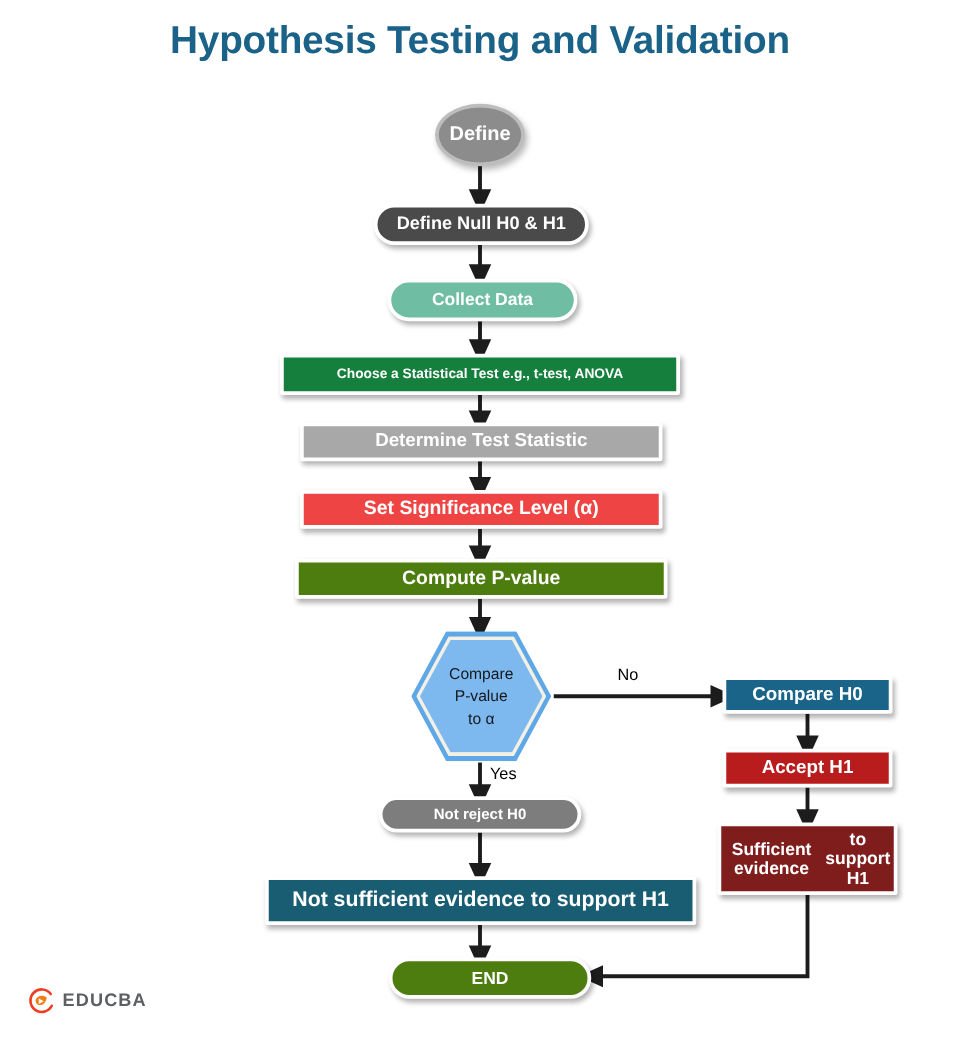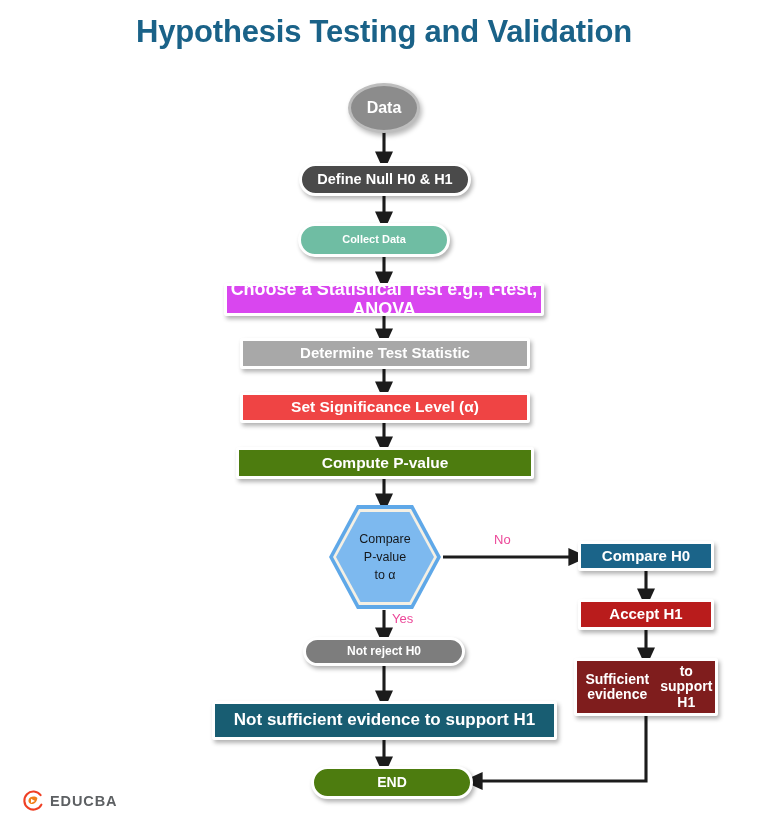--- a/index.html
+++ b/index.html
@@ -112,21 +112,21 @@
     color: #15181c;
     font-size: 12.5px;
     font-weight: normal;
     line-height: 1.45;
     font-family: "Liberation Sans", sans-serif;
   }
 
   
   .edgeLabel {
     position: absolute;
-    color: #ec4899;
+    color: #000000;
     font-size: 13px;
     font-family: "Liberation Sans", sans-serif;
     white-space: nowrap;
   }
 
   
   #logo {
     position: absolute;
     left: 22px;
     top: 790px;
@@ -184,32 +184,32 @@
 
     <line x1="384" y1="740" x2="384" y2="766"></line>
 
     <path d="M646,716 L646,781 L473,781"></path>
   </g>
 </svg>
 
 <div id="title">Hypothesis Testing and Validation</div>
 
 <div class="ellipse" id="n-start" style="left:348px; top:83px; width:72px; height:50px; background:#8c8c8c; font-size:16px;">
-  <span>Data</span>
+  <span>Define</span>
 </div>
 
 <div class="node pill" style="left:299px; top:163px; width:172px; height:33px; background:#4a4a4a; font-size:14.5px;">
   <span>Define Null H0 &amp; H1</span>
 </div>
 
-<div class="node pill" style="left:298px; top:223px; width:152px; height:34px; background:#6fbda3; font-size:11px;">
+<div class="node pill" style="left:310px; top:223px; width:152px; height:34px; background:#6fbda3; font-size:14px;">
   <span>Collect Data</span>
 </div>
 
-<div class="node rect" style="left:224px; top:283px; width:320px; height:33px; background:#d946ef; font-size:18px;">
+<div class="node rect" style="left:224px; top:283px; width:320px; height:33px; background:#15803d; font-size:11px;">
   <span>Choose a Statistical Test e.g., t-test, ANOVA</span>
 </div>
 
 <div class="node rect" style="left:240px; top:338px; width:290px; height:31px; background:#a8a8a8; font-size:15px;">
   <span>Determine Test Statistic</span>
 </div>
 
 <div class="node rect" style="left:240px; top:392px; width:290px; height:31px; background:#ef4444; font-size:15.5px;">
   <span>Set Significance Level (α)</span>
 </div>

